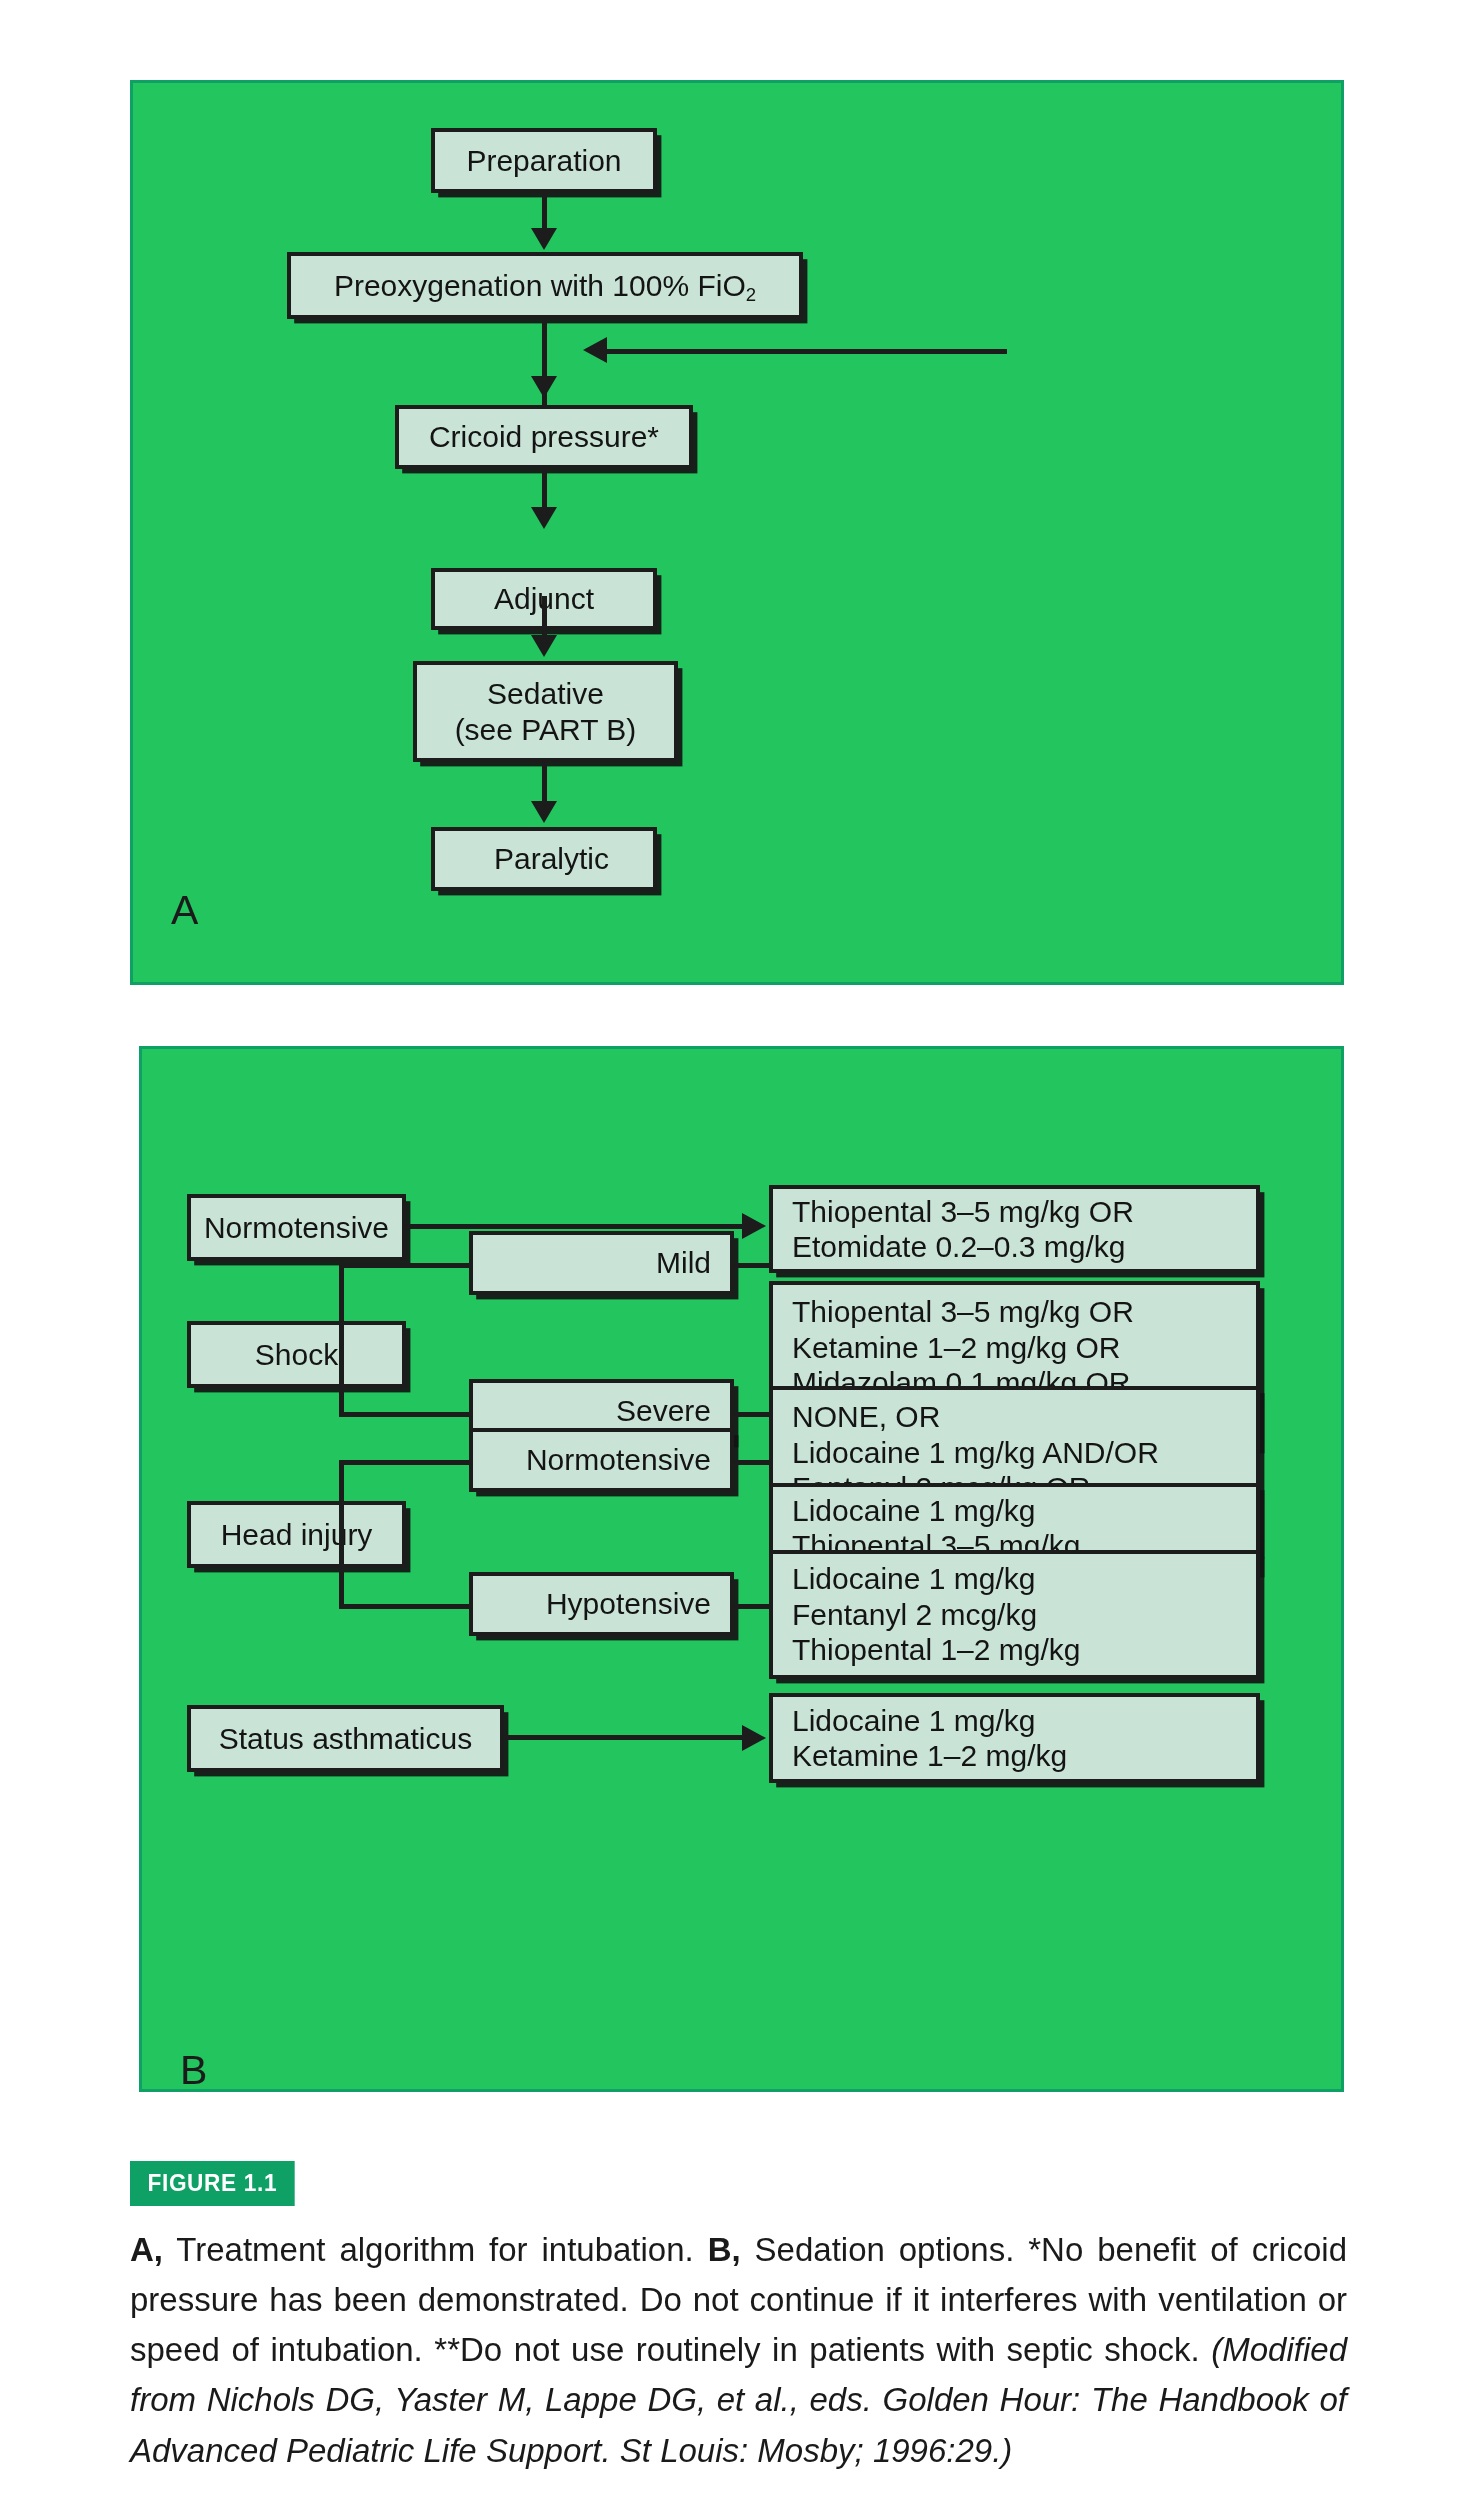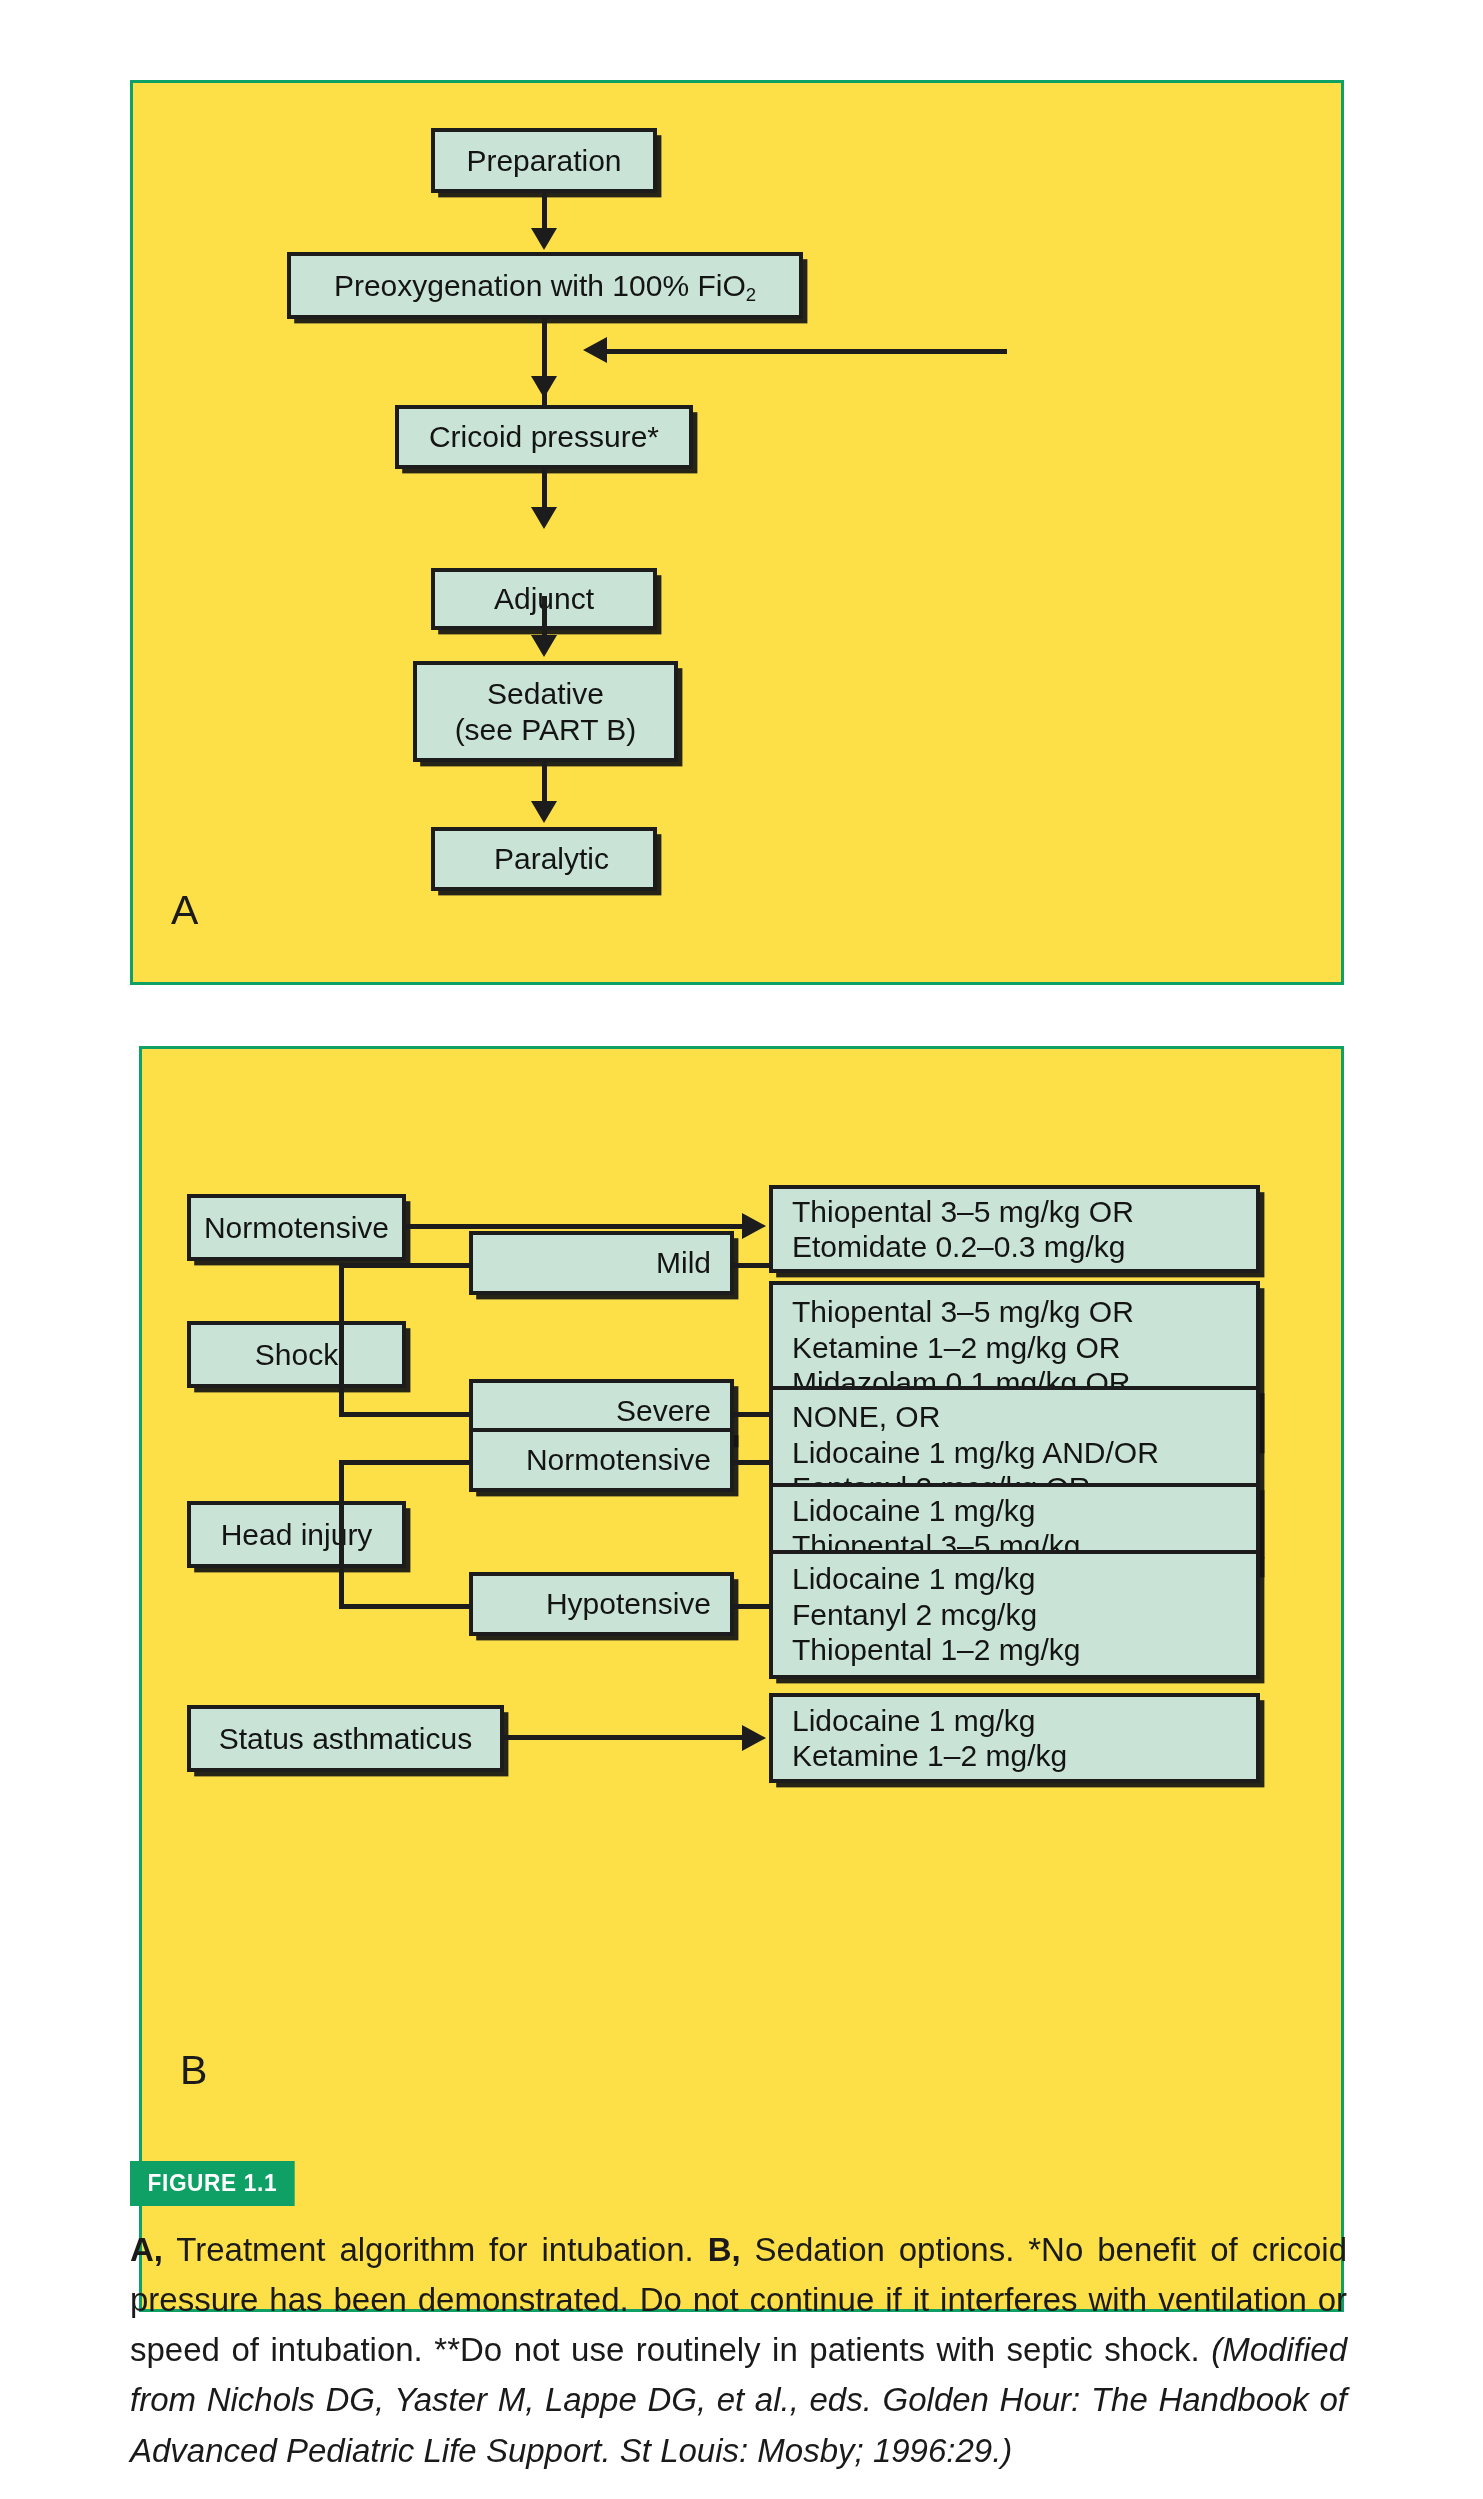--- a/index.html
+++ b/index.html
@@ -7,25 +7,25 @@
     width:1483px;height:2500px;position:relative;
     font-family:"Liberation Sans", sans-serif;
     color:#1b1b1b;
     -webkit-font-smoothing:antialiased;
   }
 
   
   .panel{
     position:absolute;
     border:3.6px solid var(--frame);
-    background:#fde047;
+    background:#22c55e;
     box-sizing:border-box;
   }
   #panel-a{left:130px;top:80px;width:1214px;height:905px;}
-  #panel-b{left:139px;top:1046px;width:1205px;height:1266px;}
+  #panel-b{left:139px;top:1046px;width:1205px;height:1046px;}
 
   .panel-letter{
     position:absolute;
     font-size:41px;
     line-height:1;
     color:#1b1b1b;
     letter-spacing:0.4px;
   }
   #letter-a{left:38px;top:807px;}
   #letter-b{left:38px;top:1001px;}

